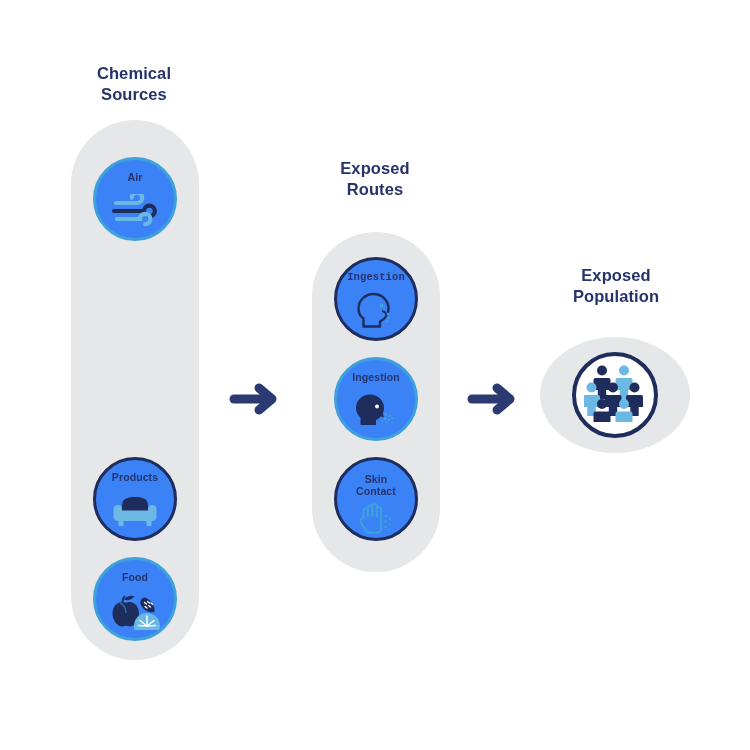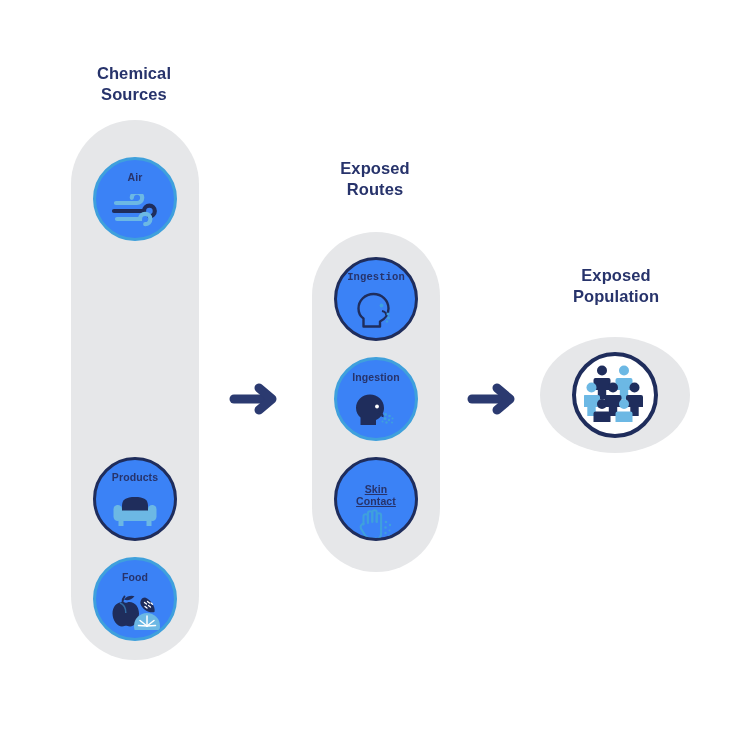--- a/index.html
+++ b/index.html
@@ -66,21 +66,21 @@
   .node-label {
     margin-top: 12px;
     font-size: 10.5px;
     font-weight: bold;
     color: #27336b;
     text-align: center;
     line-height: 11.5px;
     white-space: pre-line;
     letter-spacing: .1px;
   }
-  .node-label.two-line { margin-top: 24px; text-decoration: underline; }
+  .node-label.two-line { margin-top: 14px; }
   .node-icon {
     flex: 1 1 auto;
     display: flex;
     align-items: center;
     justify-content: center;
     width: 100%;
     margin-top: 1px;
   }
 
   

